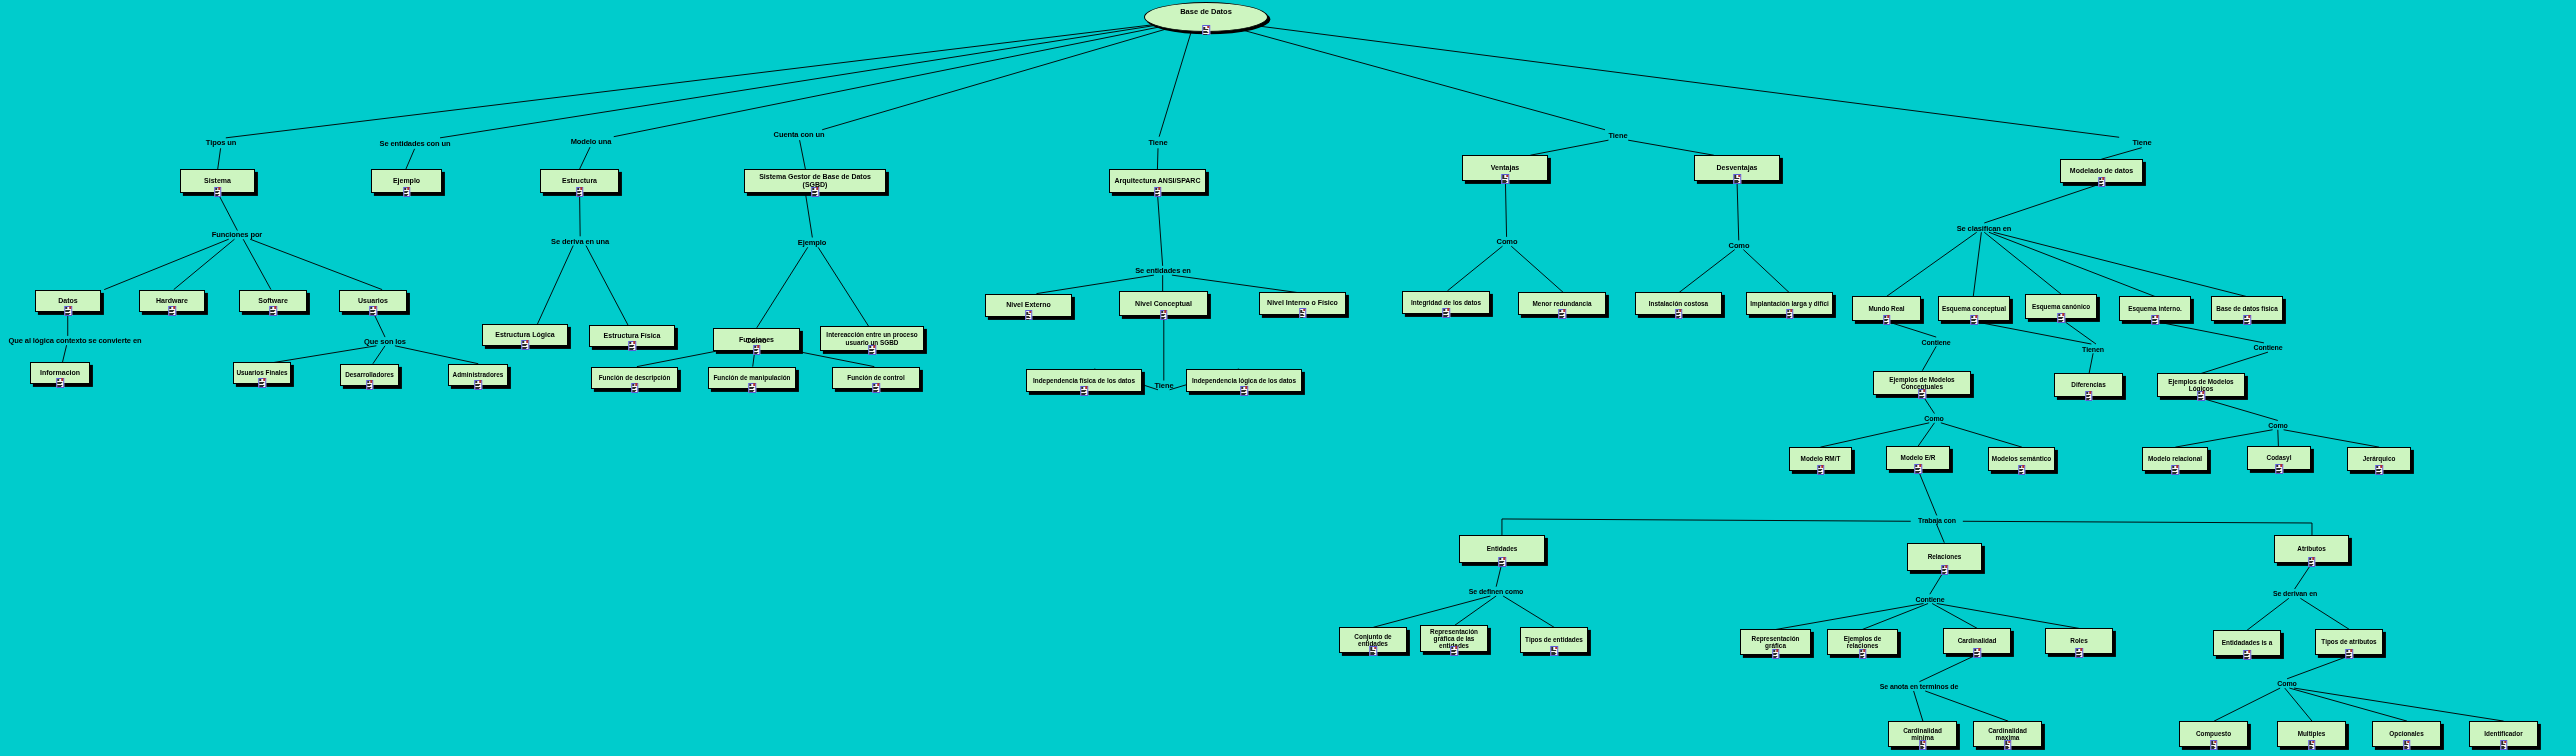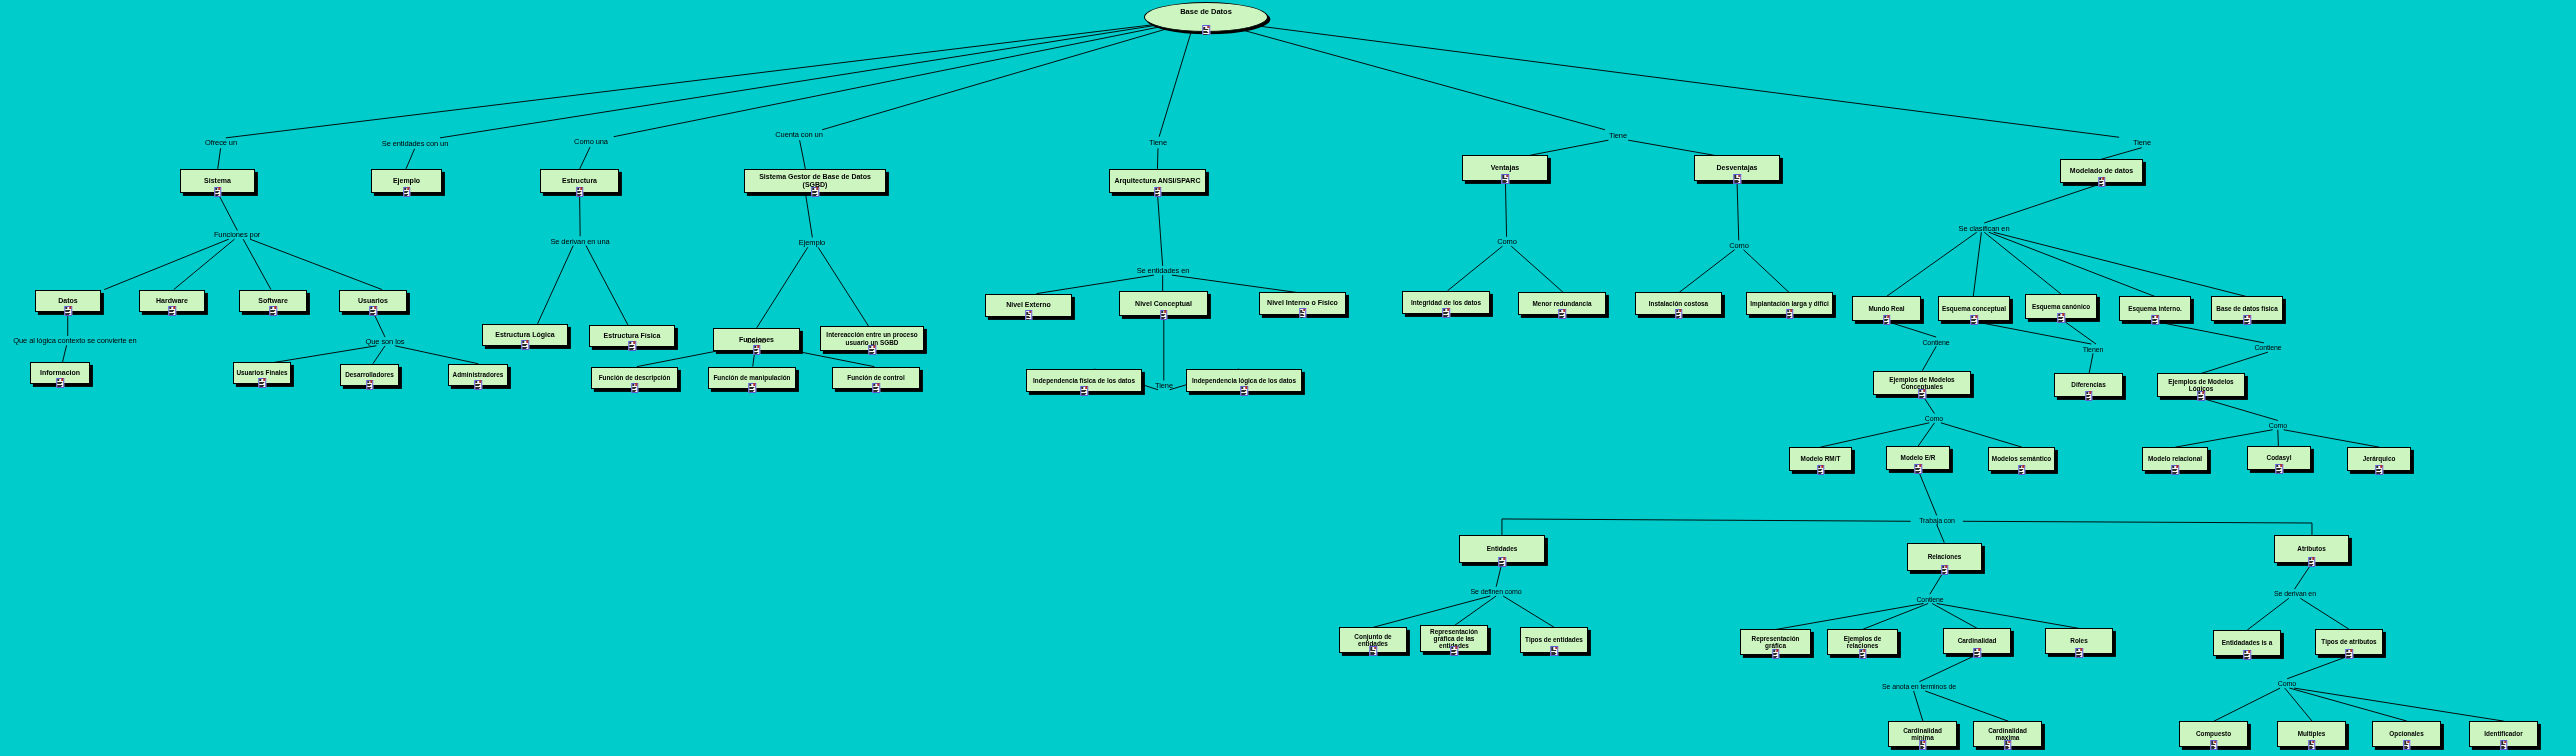--- a/index.html
+++ b/index.html
@@ -72,21 +72,21 @@
     width:2.3px;height:2.3px;background:#2b2b2b;
   }
   .docicon .red{
     position:absolute;right:0.6px;top:0.6px;
     width:2.3px;height:2.3px;background:#b03030;
   }
   
   .linklabel{
     position:absolute;
     color:#000;
-    font-weight:normal;
+    font-weight:bold;
     white-space:nowrap;
     transform:translate(-50%,-50%);
     z-index:7;
     letter-spacing:-0.1px;
   }
 </style>
 </head>
 <body>
 
 <div id="canvas">
@@ -994,31 +994,31 @@
       <span class="docicon">
         <span class="sheet"></span>
         <span class="blk"></span>
         <span class="red"></span>
         <span class="ln" style="top: 4px; width: 4.6px;"></span>
         <span class="ln" style="top: 5.4px; width: 3.5px;"></span>
         <span class="ln" style="top: 6.8px; width: 4.6px;"></span>
         <span class="ln" style="top: 8.2px; width: 3.5px;"></span>
       </span>
     </div>
-    <div class="linklabel" style="left: 221px; top: 142px; font-size: 7.5px;">Ofrece un</div>
+    <div class="linklabel" style="left: 221px; top: 142px; font-size: 7.5px;">Tipos un</div>
     <div class="linklabel" style="left: 415px; top: 143px; font-size: 7.5px;">Se entidades con un</div>
-    <div class="linklabel" style="left: 591px; top: 141px; font-size: 7.5px;">Como una</div>
+    <div class="linklabel" style="left: 591px; top: 141px; font-size: 7.5px;">Modelo una</div>
     <div class="linklabel" style="left: 799px; top: 134px; font-size: 7.5px;">Cuenta con un</div>
     <div class="linklabel" style="left: 1158px; top: 142px; font-size: 7.5px;">Tiene</div>
     <div class="linklabel" style="left: 1618px; top: 135px; font-size: 7.5px;">Tiene</div>
     <div class="linklabel" style="left: 2142px; top: 142px; font-size: 7.5px;">Tiene</div>
     <div class="linklabel" style="left: 237px; top: 234px; font-size: 7.5px;">Funciones por</div>
     <div class="linklabel" style="left: 75px; top: 340px; font-size: 7.5px;">Que al lógica contexto se convierte en</div>
     <div class="linklabel" style="left: 385px; top: 341px; font-size: 7.5px;">Que son los</div>
-    <div class="linklabel" style="left: 580px; top: 241px; font-size: 7.5px;">Se derivan en una</div>
+    <div class="linklabel" style="left: 580px; top: 241px; font-size: 7.5px;">Se deriva en una</div>
     <div class="linklabel" style="left: 812px; top: 242px; font-size: 7.5px;">Ejemplo</div>
     <div class="linklabel" style="left: 756px; top: 340px; font-size: 7.5px;">Como</div>
     <div class="linklabel" style="left: 1163px; top: 270px; font-size: 7.5px;">Se entidades en</div>
     <div class="linklabel" style="left: 1164px; top: 385px; font-size: 7.5px;">Tiene</div>
     <div class="linklabel" style="left: 1507px; top: 241px; font-size: 7.5px;">Como</div>
     <div class="linklabel" style="left: 1739px; top: 245px; font-size: 7.5px;">Como</div>
     <div class="linklabel" style="left: 1984px; top: 228px; font-size: 7.5px;">Se clasifican en</div>
     <div class="linklabel" style="left: 1936px; top: 342px; font-size: 7px;">Contiene</div>
     <div class="linklabel" style="left: 2093px; top: 349px; font-size: 7px;">Tienen</div>
     <div class="linklabel" style="left: 2268px; top: 347px; font-size: 7px;">Contiene</div>

